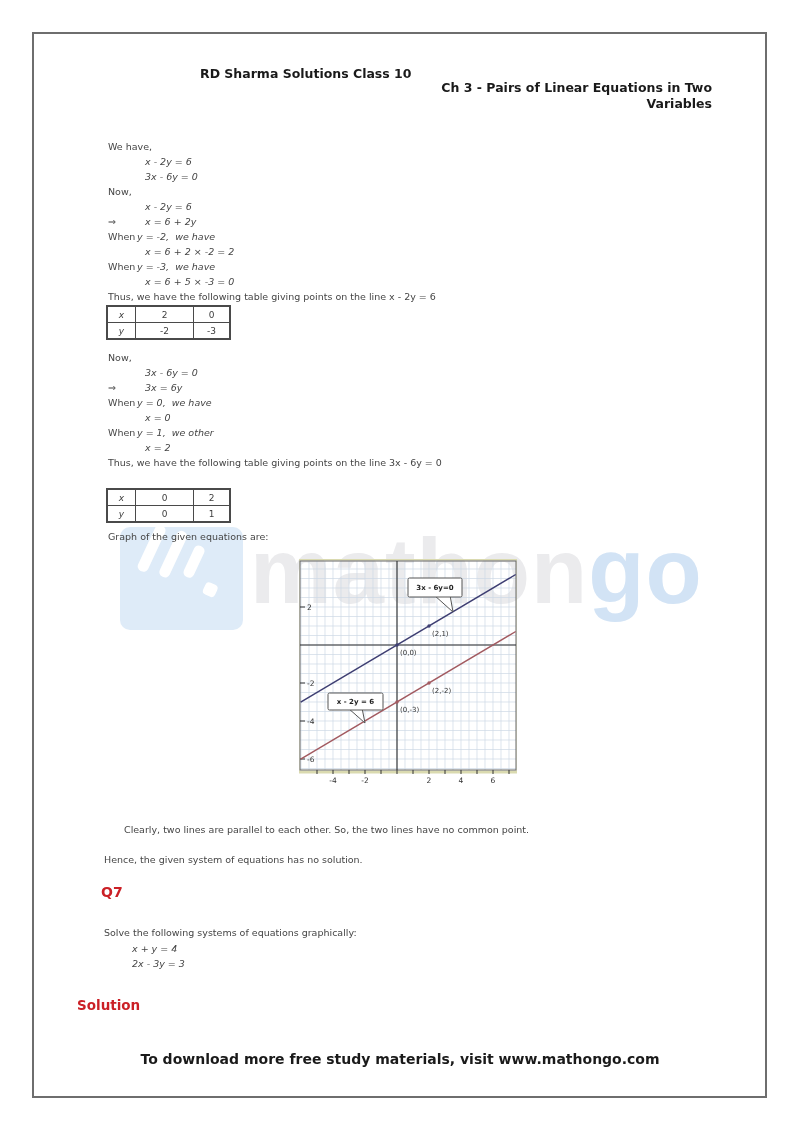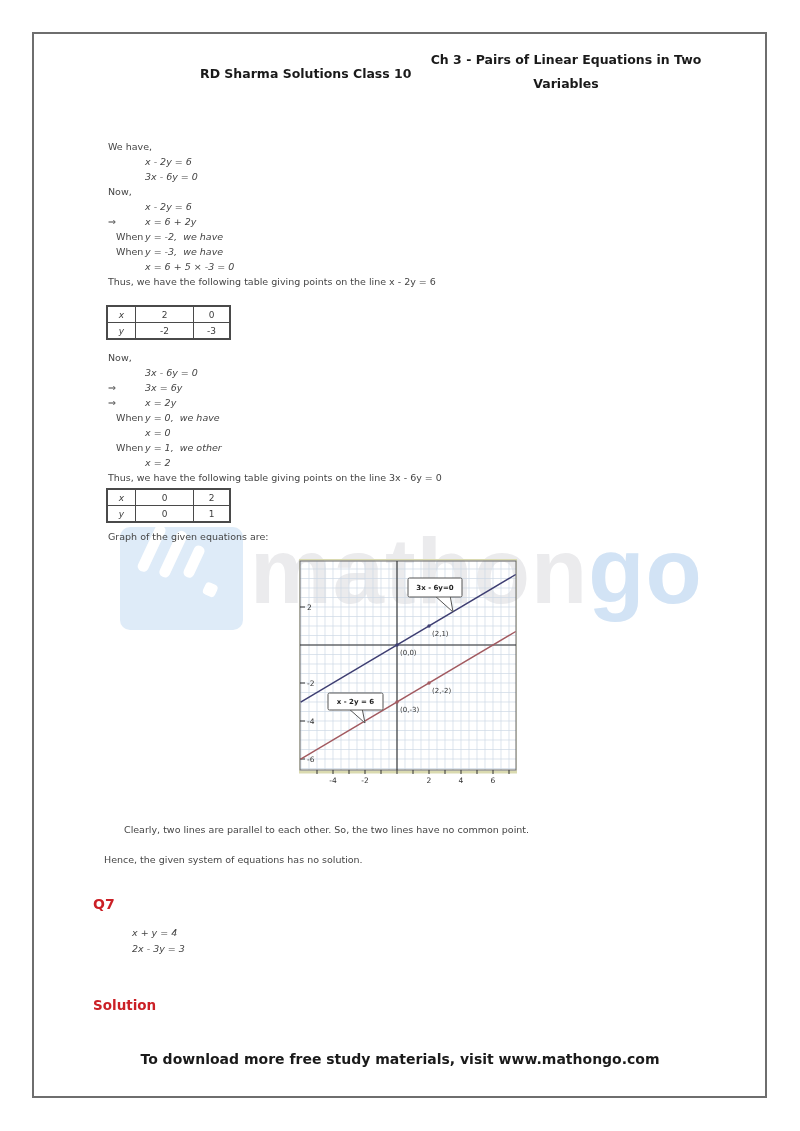--- a/index.html
+++ b/index.html
@@ -3,36 +3,36 @@
 <meta charset="utf-8">
 <style>
   html,body{margin:0;padding:0;background:#fff;}
   .page{position:relative;width:800px;height:1131px;background:#ffffff;overflow:hidden;
         font-family:"DejaVu Sans","Liberation Sans",sans-serif;color:#454545;}
   .page-border{position:absolute;left:32px;top:32px;right:33px;bottom:33px;
                border:2px solid #6e6e6e;pointer-events:none;}
   
   .hdr-left{position:absolute;left:155px;top:66px;width:230px;font-weight:bold;
             font-size:12.5px;color:#1a1a1a;margin-left:45px;}
-  .hdr-right{position:absolute;left:420px;top:48px;width:292px;font-weight:bold;
-             font-size:12.5px;color:#1a1a1a;text-align:center;line-height:24px;}
+  .hdr-right{position:absolute;left:420px;top:80px;width:292px;font-weight:bold;
+             font-size:12.5px;color:#1a1a1a;text-align:right;line-height:16px;}
   
   .wm-logo{position:absolute;left:120px;top:527px;width:123px;height:103px;
            background:#deebf8;border-radius:10px;z-index:0;}
   .wm-text{position:absolute;left:250px;top:519px;z-index:0;font-weight:bold;
            font-size:92px;line-height:105px;letter-spacing:1px;white-space:nowrap;
            font-family:"Liberation Sans","DejaVu Sans",sans-serif;pointer-events:none;}
   .wm-gray{color:#ebebed;}
   .wm-blue{color:#d2e3f5;}
   
   .blk{position:absolute;font-size:9.5px;line-height:15px;color:#454545;z-index:1;}
   .ln{white-space:pre;}
   .ln .pre{display:inline-block;}
   .w37{width:37px;}
-  .w29{width:29px;margin-left:8px;}
+  .w29{width:29px;}
   .ind{padding-left:37px;}
   .eqline{font-style:italic;}
   
   .pts{position:absolute;border-collapse:collapse;z-index:1;background:#fff;}
   .pts td{border:1px solid #4a4a4a;height:15px;text-align:center;
           font-size:9px;color:#3d3d3d;padding:0;}
   .pts{border:2px solid #4a4a4a;}
   .pts td.c0{width:27px;font-style:italic;}
   .pts td.c1{width:57px;}
   .pts td.c2{width:35px;}
@@ -67,20 +67,21 @@
   <div class="hdr-right">Ch 3 - Pairs of Linear Equations in Two Variables</div>
 
   <div class="blk" style="left:108px;top:139px;">
     <div class="ln">We have,</div>
     <div class="ln ind eqline">x - 2y = 6</div>
     <div class="ln ind eqline">3x - 6y = 0</div>
     <div class="ln">Now,</div>
     <div class="ln ind eqline">x - 2y = 6</div>
     <div class="ln"><span class="pre w37">⇒</span><span class="eqline">x = 6 + 2y</span></div>
     <div class="ln"><span class="pre w29">When</span><span class="eqline">y = -2,  we have</span></div>
+    <div class="ln ind eqline">x = 6 + 2 × -2 = 2</div>
     <div class="ln"><span class="pre w29">When</span><span class="eqline">y = -3,  we have</span></div>
     <div class="ln ind eqline">x = 6 + 5 × -3 = 0</div>
     <div class="ln">Thus, we have the following table giving points on the line x - 2y = 6</div>
   </div>
 
   <table class="pts" style="left:106px;top:305px;">
     <tbody>
         <tr>
       <td class="c0">x</td>
       <td class="c1">2</td>
@@ -91,21 +92,20 @@
       <td class="c1">-2</td>
       <td class="c2">-3</td>
     </tr>
   </tbody>
     </table>
 
   <div class="blk" style="left:108px;top:350px;">
     <div class="ln">Now,</div>
     <div class="ln ind eqline">3x - 6y = 0</div>
     <div class="ln"><span class="pre w37">⇒</span><span class="eqline">3x = 6y</span></div>
-    <div class="ln"><span class="pre w37">⇒</span><span class="eqline">x = 2y</span></div>
     <div class="ln"><span class="pre w29">When</span><span class="eqline">y = 0,  we have</span></div>
     <div class="ln ind eqline">x = 0</div>
     <div class="ln"><span class="pre w29">When</span><span class="eqline">y = 1,  we other</span></div>
     <div class="ln ind eqline">x = 2</div>
     <div class="ln">Thus, we have the following table giving points on the line 3x - 6y = 0</div>
   </div>
 
   <table class="pts" style="left:106px;top:488px;">
     <tbody>
         <tr>
@@ -219,21 +219,22 @@
         <text x="136" y="31.2" font-size="7" font-weight="bold" fill="#222" text-anchor="middle">3x - 6y=0</text>
         <polygon points="49,149 66,164 63,149" fill="#fff" stroke="#555" stroke-width="1"></polygon>
         <rect x="29" y="134" width="55" height="17" rx="1.5" fill="#fff" stroke="#555" stroke-width="1"></rect>
         <text x="56.5" y="145.2" font-size="7" font-weight="bold" fill="#222" text-anchor="middle">x - 2y = 6</text>
       </svg>
   </div>
 
   <div class="blk" style="left:104px;top:822px;margin-left:20px;">Clearly, two lines are parallel to each other. So, the two lines have no common point.</div>
   <div class="blk" style="left:104px;top:852px;">Hence, the given system of equations has no solution.</div>
 
-  <div class="redhead" style="left:93px;top:884px;font-size:14px;margin-top:12px;">Q7</div>
+  <div class="redhead" style="left:101px;top:884px;font-size:14px;">Q7</div>
   <div class="blk" style="left:104px;top:925px;line-height:15.5px;">
+    <div class="ln">Solve the following systems of equations graphically:</div>
     <div class="ln eqline" style="padding-left:28px;">x + y = 4</div>
     <div class="ln eqline" style="padding-left:28px;">2x - 3y = 3</div>
   </div>
-  <div class="redhead" style="left:93px;top:997px;font-size:13.5px;">Solution</div>
+  <div class="redhead" style="left:77px;top:997px;font-size:13.5px;">Solution</div>
 
   <div class="footer">To download more free study materials, visit www.mathongo.com</div>
 </div>
 
 </body></html>

